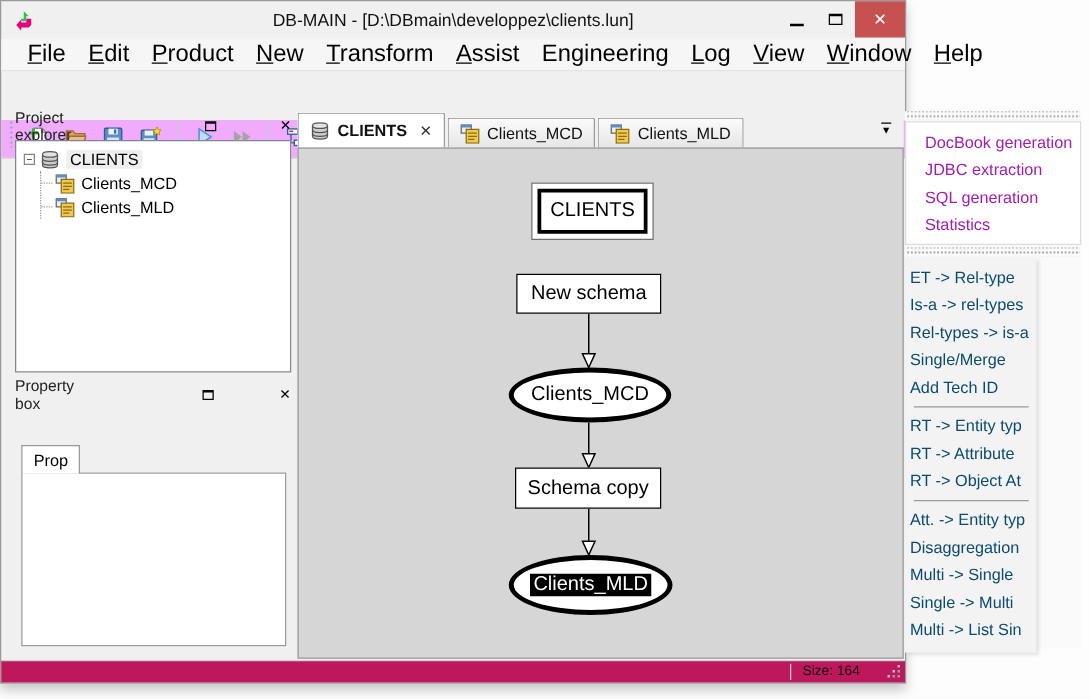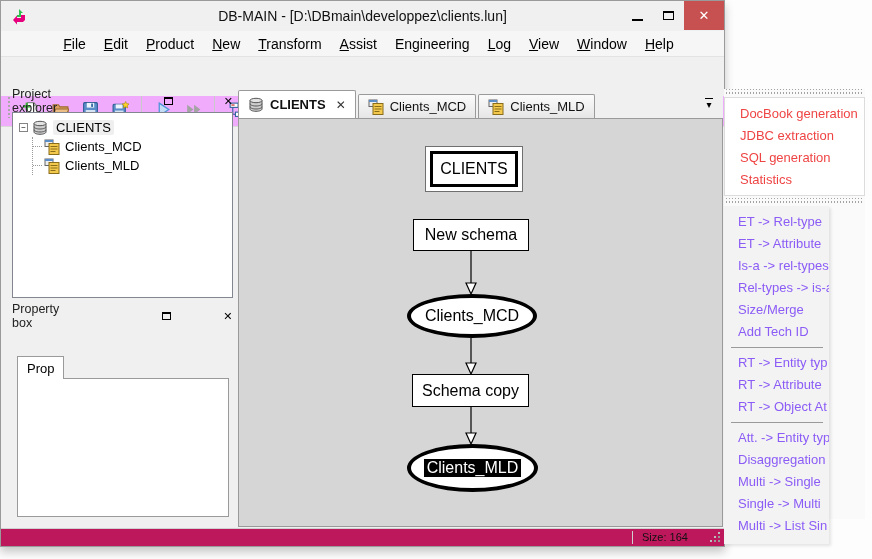--- a/index.html
+++ b/index.html
@@ -13,21 +13,21 @@
   .app-icon { margin-left:10px; width:18px; height:18px; flex:0 0 auto; }
   .title-text { position:absolute; left:0; right:0; text-align:center; font-size:14px; color:#111; }
   .win-controls { position:absolute; right:0; top:0; height:29px; display:flex; }
   .wc { width:31px; height:29px; display:flex; align-items:center; justify-content:center; cursor:default; }
   .wc-min-glyph { width:11px; height:0; border-bottom:2px solid #000; margin-top:8px; }
   .wc-max-glyph { width:11px; height:9px; border:1px solid #000; border-top:2px solid #000; }
   .wc-close { width:40px; background:#c75050; color:#fff; font-size:13px; }
 
   
   .menubar { height:26px; display:flex; align-items:center; background:#f6f6f6;
-             border-bottom:1px solid #e3e3e3; padding-left:12px; font-size:14px; color:#000;justify-content:center; }
+             border-bottom:1px solid #e3e3e3; padding-left:12px; font-size:19px; color:#000; }
   .mi { padding:3px 9px; }
   .mi u { text-decoration:underline; }
 
   
   .toolbar { height:31px; display:flex; align-items:flex-start; padding-left:5px;
              border-bottom:1px solid #dadada; background:#f0abfc;margin-top:39px; }
   .tgrip { width:4px; height:22px; margin:0 4px 0 1px;
            background-image:radial-gradient(circle,#a8a8a8 .9px,transparent 1px);
            background-size:4px 4px; }
   .tb { width:30px; height:26px; display:flex; align-items:center; justify-content:center;
@@ -94,24 +94,24 @@
   .ellipse { border:4px solid #000; border-radius:50%; }
   .sel-label { background:#000; color:#fff; padding:0 3px; }
   .edge { position:absolute; }
 
   
   .right-panel { position:absolute; left:723px; top:1px; width:141px; bottom:8px; background:#fafafa; }
   .rgrip { height:7px; margin:0 1px 1px 1px;
            background-image:radial-gradient(circle,#a3a3a3 .8px,transparent .95px);
            background-size:3px 4px; background-position:0 2px; }
   .rmenu1 { background:#fff; border:1px solid #dcdcdc; padding:5px 0 4px; margin-bottom:2px; }
-  .rmenu1 .ri { height:22px; line-height:22px; padding-left:15px; font-size:13px; color:#ef4444; white-space:nowrap; }
+  .rmenu1 .ri { height:22px; line-height:22px; padding-left:15px; font-size:13px; color:#a21caf; white-space:nowrap; }
   .rmenu2 { width:105px; background:#f3f3f3; box-shadow:2px 2px 3px rgba(0,0,0,.10);
             padding:5px 0 7px; overflow:hidden; }
-  .rmenu2 .ri { height:22px; line-height:22px; padding-left:14px; font-size:13px; color:#8b5cf6;
+  .rmenu2 .ri { height:22px; line-height:22px; padding-left:4px; font-size:13px; color:#0c4a6e;
                 white-space:nowrap; overflow:hidden; }
   .rsep { border:none; border-top:1px solid #9a9a9a; margin:4px 0 4px 7px; width:92px; }
 
   
   .statusbar { position:absolute; left:0; right:0; bottom:0; height:18px; background:#be185d;
                border-top:1px solid #d0d0d0; font-size:11px; color:#111; }
   .st-sep { position:absolute; left:631px; top:2px; bottom:2px; width:1px; background:#cfcfcf; }
   .st-size { position:absolute; left:641px; top:2px; }
   .st-grip { position:absolute; right:4px; bottom:4px; width:2px; height:2px; background:#9a9a9a;
              box-shadow:-4px 0 #9a9a9a,0 -4px #9a9a9a,-4px -4px #bdbdbd,-8px 0 #bdbdbd,0 -8px #bdbdbd; }
@@ -417,24 +417,23 @@
       <div class="rgrip"></div>
       <div class="rmenu1">
         <div class="ri">DocBook generation</div>
         <div class="ri">JDBC extraction</div>
         <div class="ri">SQL generation</div>
         <div class="ri">Statistics</div>
       </div>
       <div class="rgrip"></div>
       <div class="rmenu2">
         <div class="ri">ET -&gt; Rel-type</div>
-        <div class="ri">ET -&gt; Attribute</div>
         <div class="ri">Is-a -&gt; rel-types</div>
         <div class="ri">Rel-types -&gt; is-a</div>
-        <div class="ri">Size/Merge</div>
+        <div class="ri">Single/Merge</div>
         <div class="ri">Add Tech ID</div>
         <hr class="rsep">
         <div class="ri">RT -&gt; Entity typ</div>
         <div class="ri">RT -&gt; Attribute</div>
         <div class="ri">RT -&gt; Object At</div>
         <hr class="rsep">
         <div class="ri">Att. -&gt; Entity typ</div>
         <div class="ri">Disaggregation</div>
         <div class="ri">Multi -&gt; Single</div>
         <div class="ri">Single -&gt; Multi</div>

